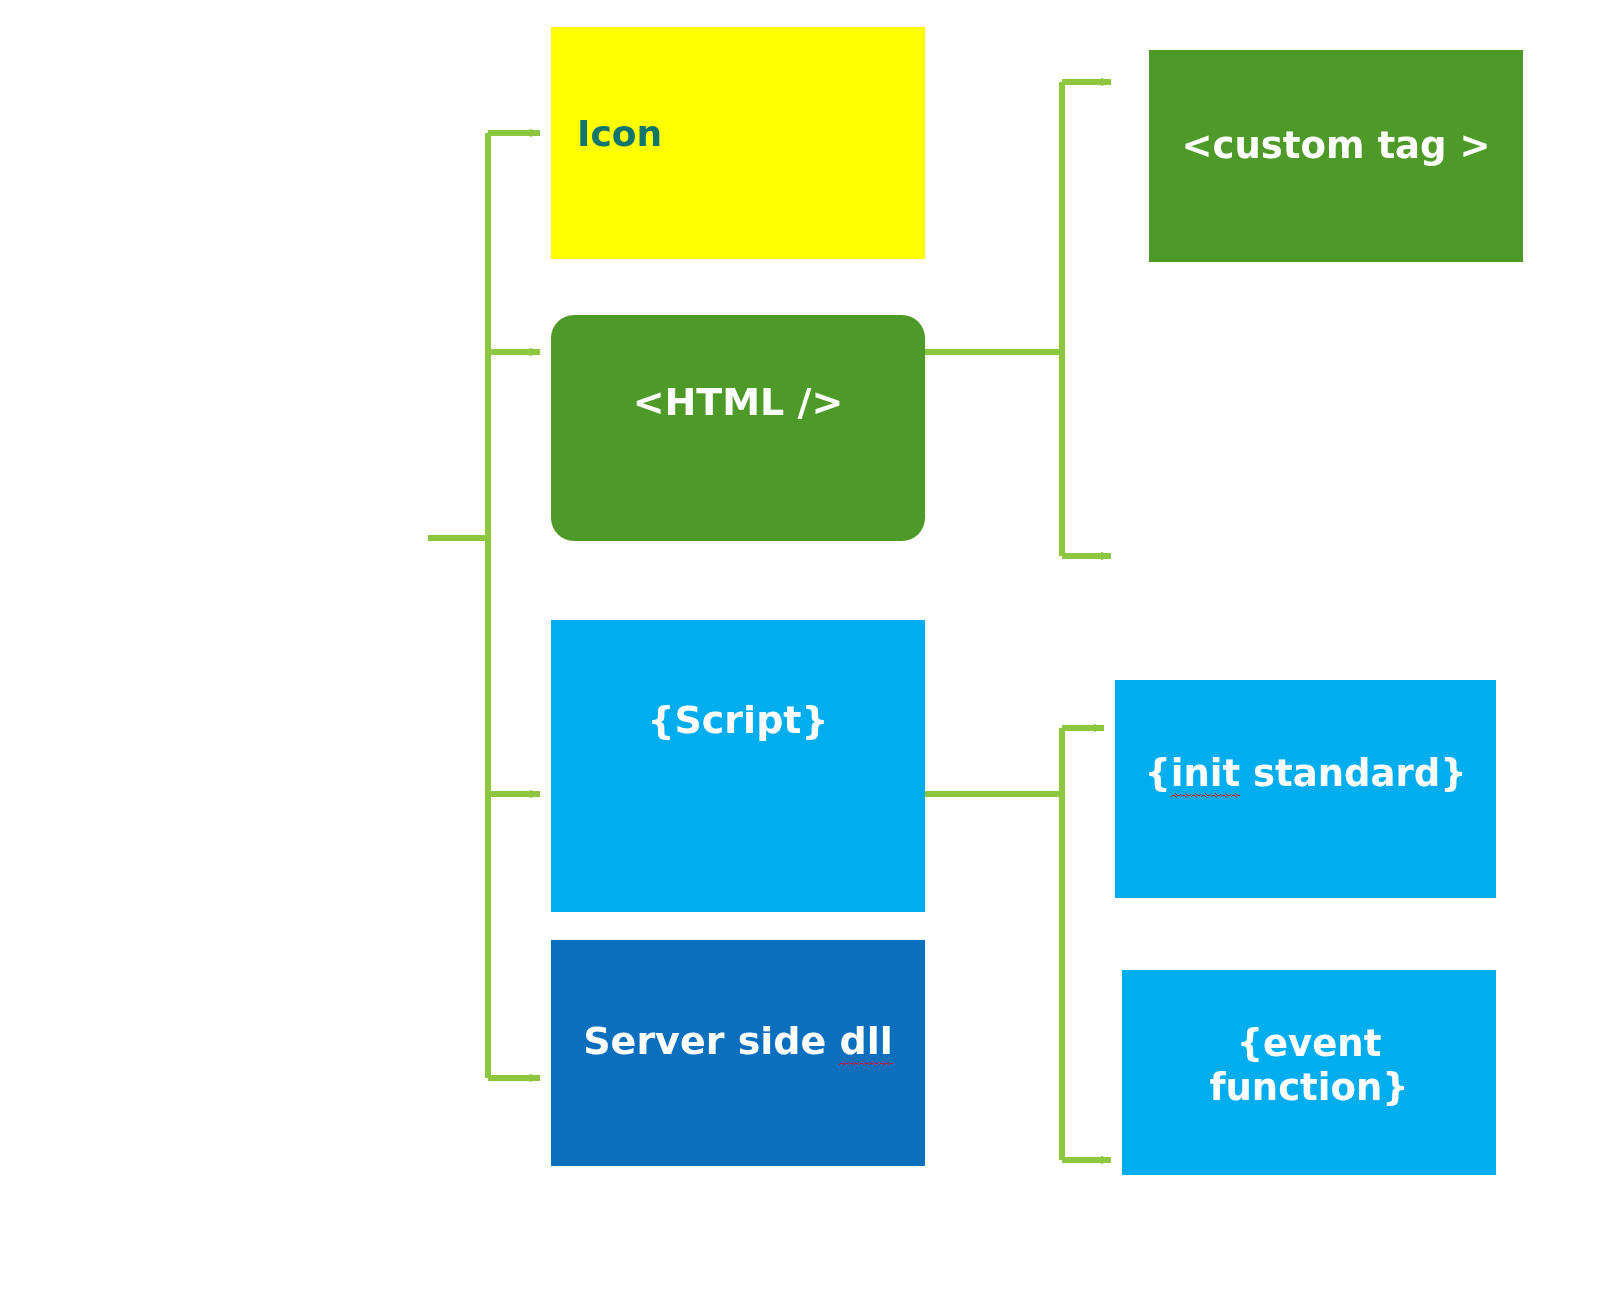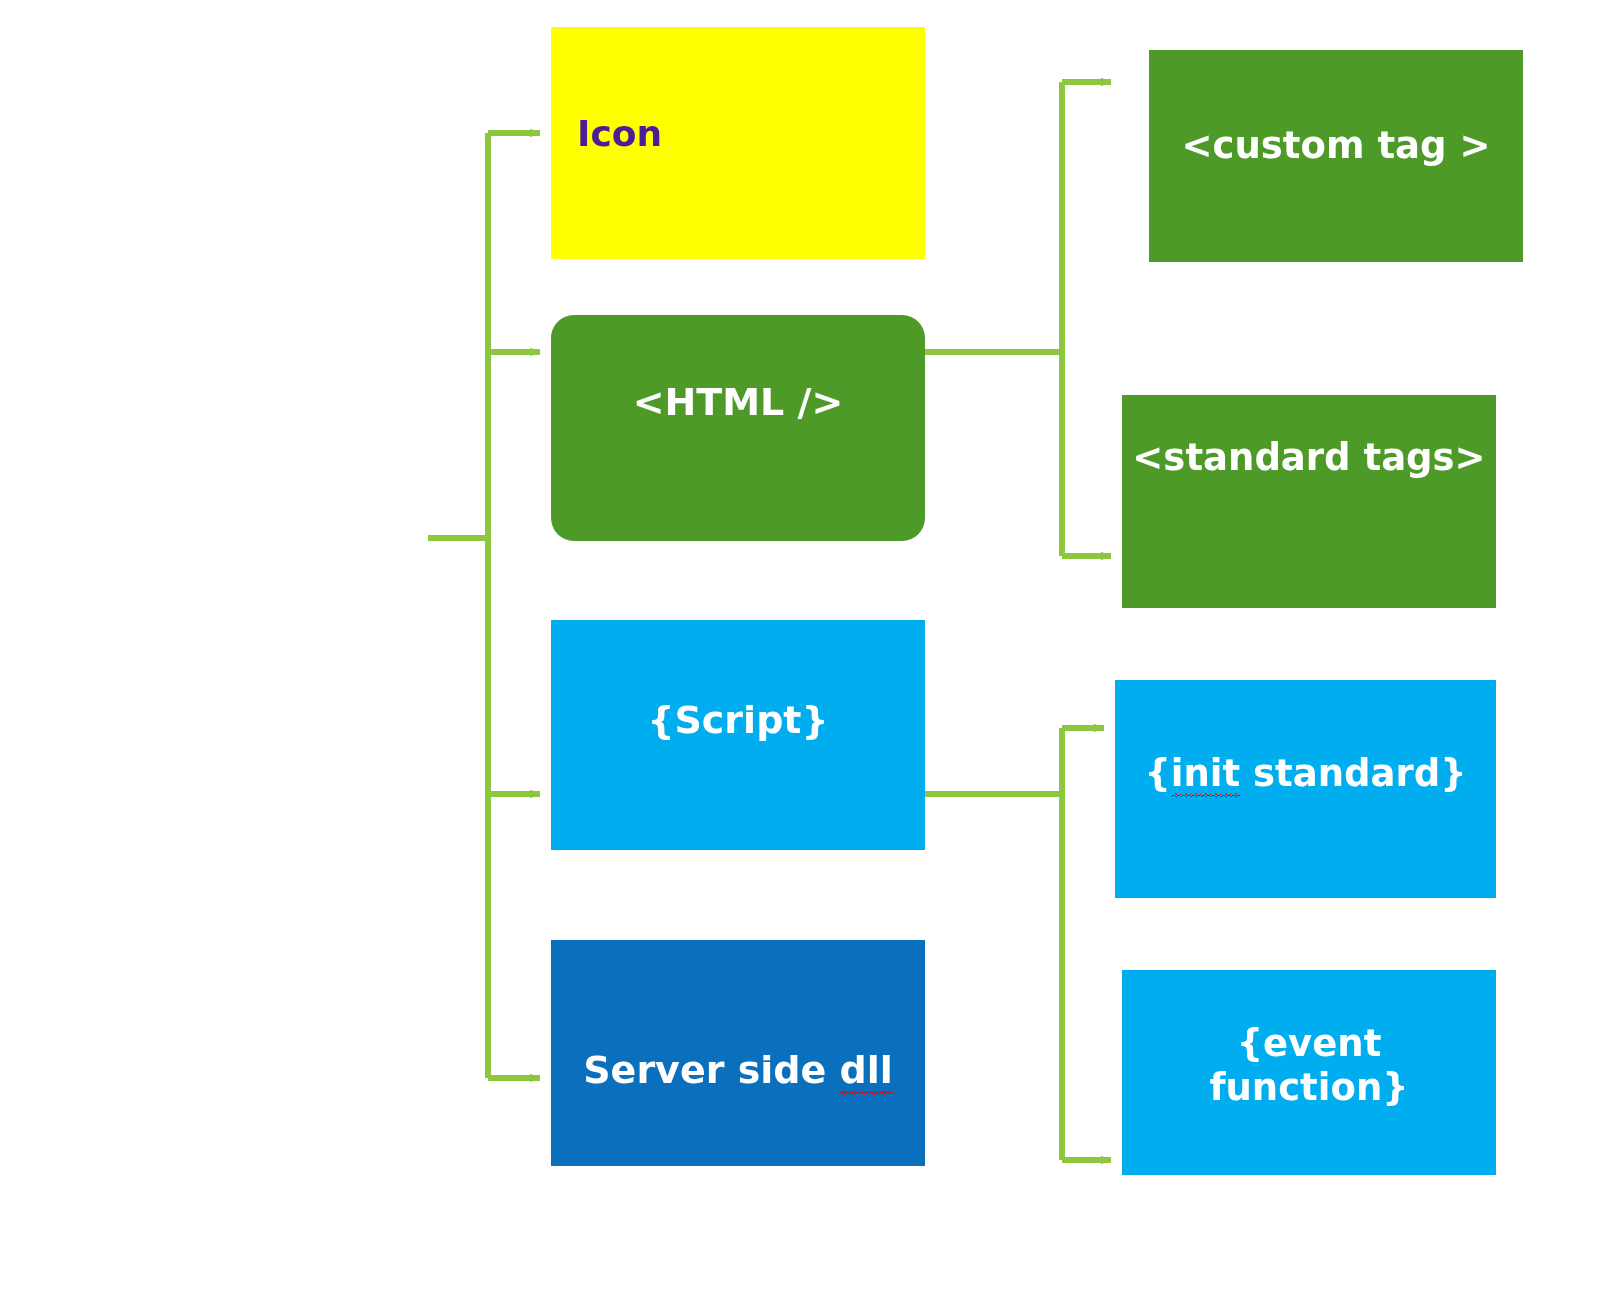--- a/index.html
+++ b/index.html
@@ -6,31 +6,31 @@
   body{width:1624px;height:1292px;position:relative;overflow:hidden;
        font-family:"DejaVu Sans","Liberation Sans",sans-serif;}
   #canvas{position:absolute;inset:0;width:1624px;height:1292px;}
   svg.wires{position:absolute;left:0;top:0;width:1624px;height:1292px;pointer-events:none;}
   .node{position:absolute;box-sizing:border-box;display:flex;align-items:center;justify-content:center;
         text-align:center;color:#ffffff;font-weight:bold;line-height:1.18;}
   .node .lbl{display:block;padding:0 10px;}
   
   #n-root{left:52px;  top:423px;  width:376px; height:230px; background:#8DC84A; font-size:37px;}
   #n-icon{left:551px; top:27px;   width:374px; height:232px; background:#FFFF00;
-          justify-content:flex-start; align-items:flex-start; color:#4c1d95; font-size:36px;}
+          justify-content:flex-start; align-items:flex-start; color:#0f766e; font-size:36px;}
   #n-icon .lbl{padding-left:26px;padding-top:86px;}
   #n-html{left:551px; top:315px;  width:374px; height:226px; background:#4E9A28; font-size:38px;
           align-items:flex-start;border-radius:23px;}
   #n-html .lbl{padding-top:65px;}
-  #n-script{left:551px; top:620px; width:374px; height:230px; background:#00AEEF; font-size:38px;
+  #n-script{left:551px; top:620px; width:374px; height:292px; background:#00AEEF; font-size:38px;
           align-items:flex-start;}
   #n-script .lbl{padding-top:78px;}
   #n-dll{left:551px;  top:940px;  width:374px; height:226px; background:#0A70BE; font-size:38px;
           align-items:flex-start;}
-  #n-dll .lbl{padding-top:108px;}
+  #n-dll .lbl{padding-top:79px;}
   #n-customtag{left:1122px; top:50px;  width:374px; height:212px; background:#4E9A28; font-size:37px;
           align-items:flex-start;margin-left:27px;}
   #n-customtag .lbl{padding-top:74px;}
   #n-standardtags{left:1122px; top:395px; width:374px; height:213px; background:#4E9A28; font-size:37px;
           align-items:flex-start;}
   #n-standardtags .lbl{padding-top:41px;}
   #n-init{left:1115px; top:680px; width:381px; height:218px; background:#00AEEF; font-size:37px;
           align-items:flex-start;}
   #n-init .lbl{padding-top:72px;}
   #n-event{left:1122px; top:970px; width:374px; height:205px; background:#00AEEF; font-size:37px;
@@ -93,23 +93,20 @@
   </div>
 
   <div class="node" id="n-dll">
     <span class="lbl"><span>Server side </span><span class="sp">dll</span></span>
   </div>
 
   <div class="node" id="n-customtag">
     <span class="lbl">&lt;custom tag &gt;</span>
   </div>
 
-  <div class="node" id="n-standardtags">
-    <span class="lbl">&lt;standard tags&gt;</span>
-  </div>
 
   <div class="node" id="n-init">
     <span class="lbl"><span>{</span><span class="sp">init</span><span> standard}</span></span>
   </div>
 
   <div class="node" id="n-event">
     <span class="lbl">{event function}</span>
   </div>
 
 </div>

